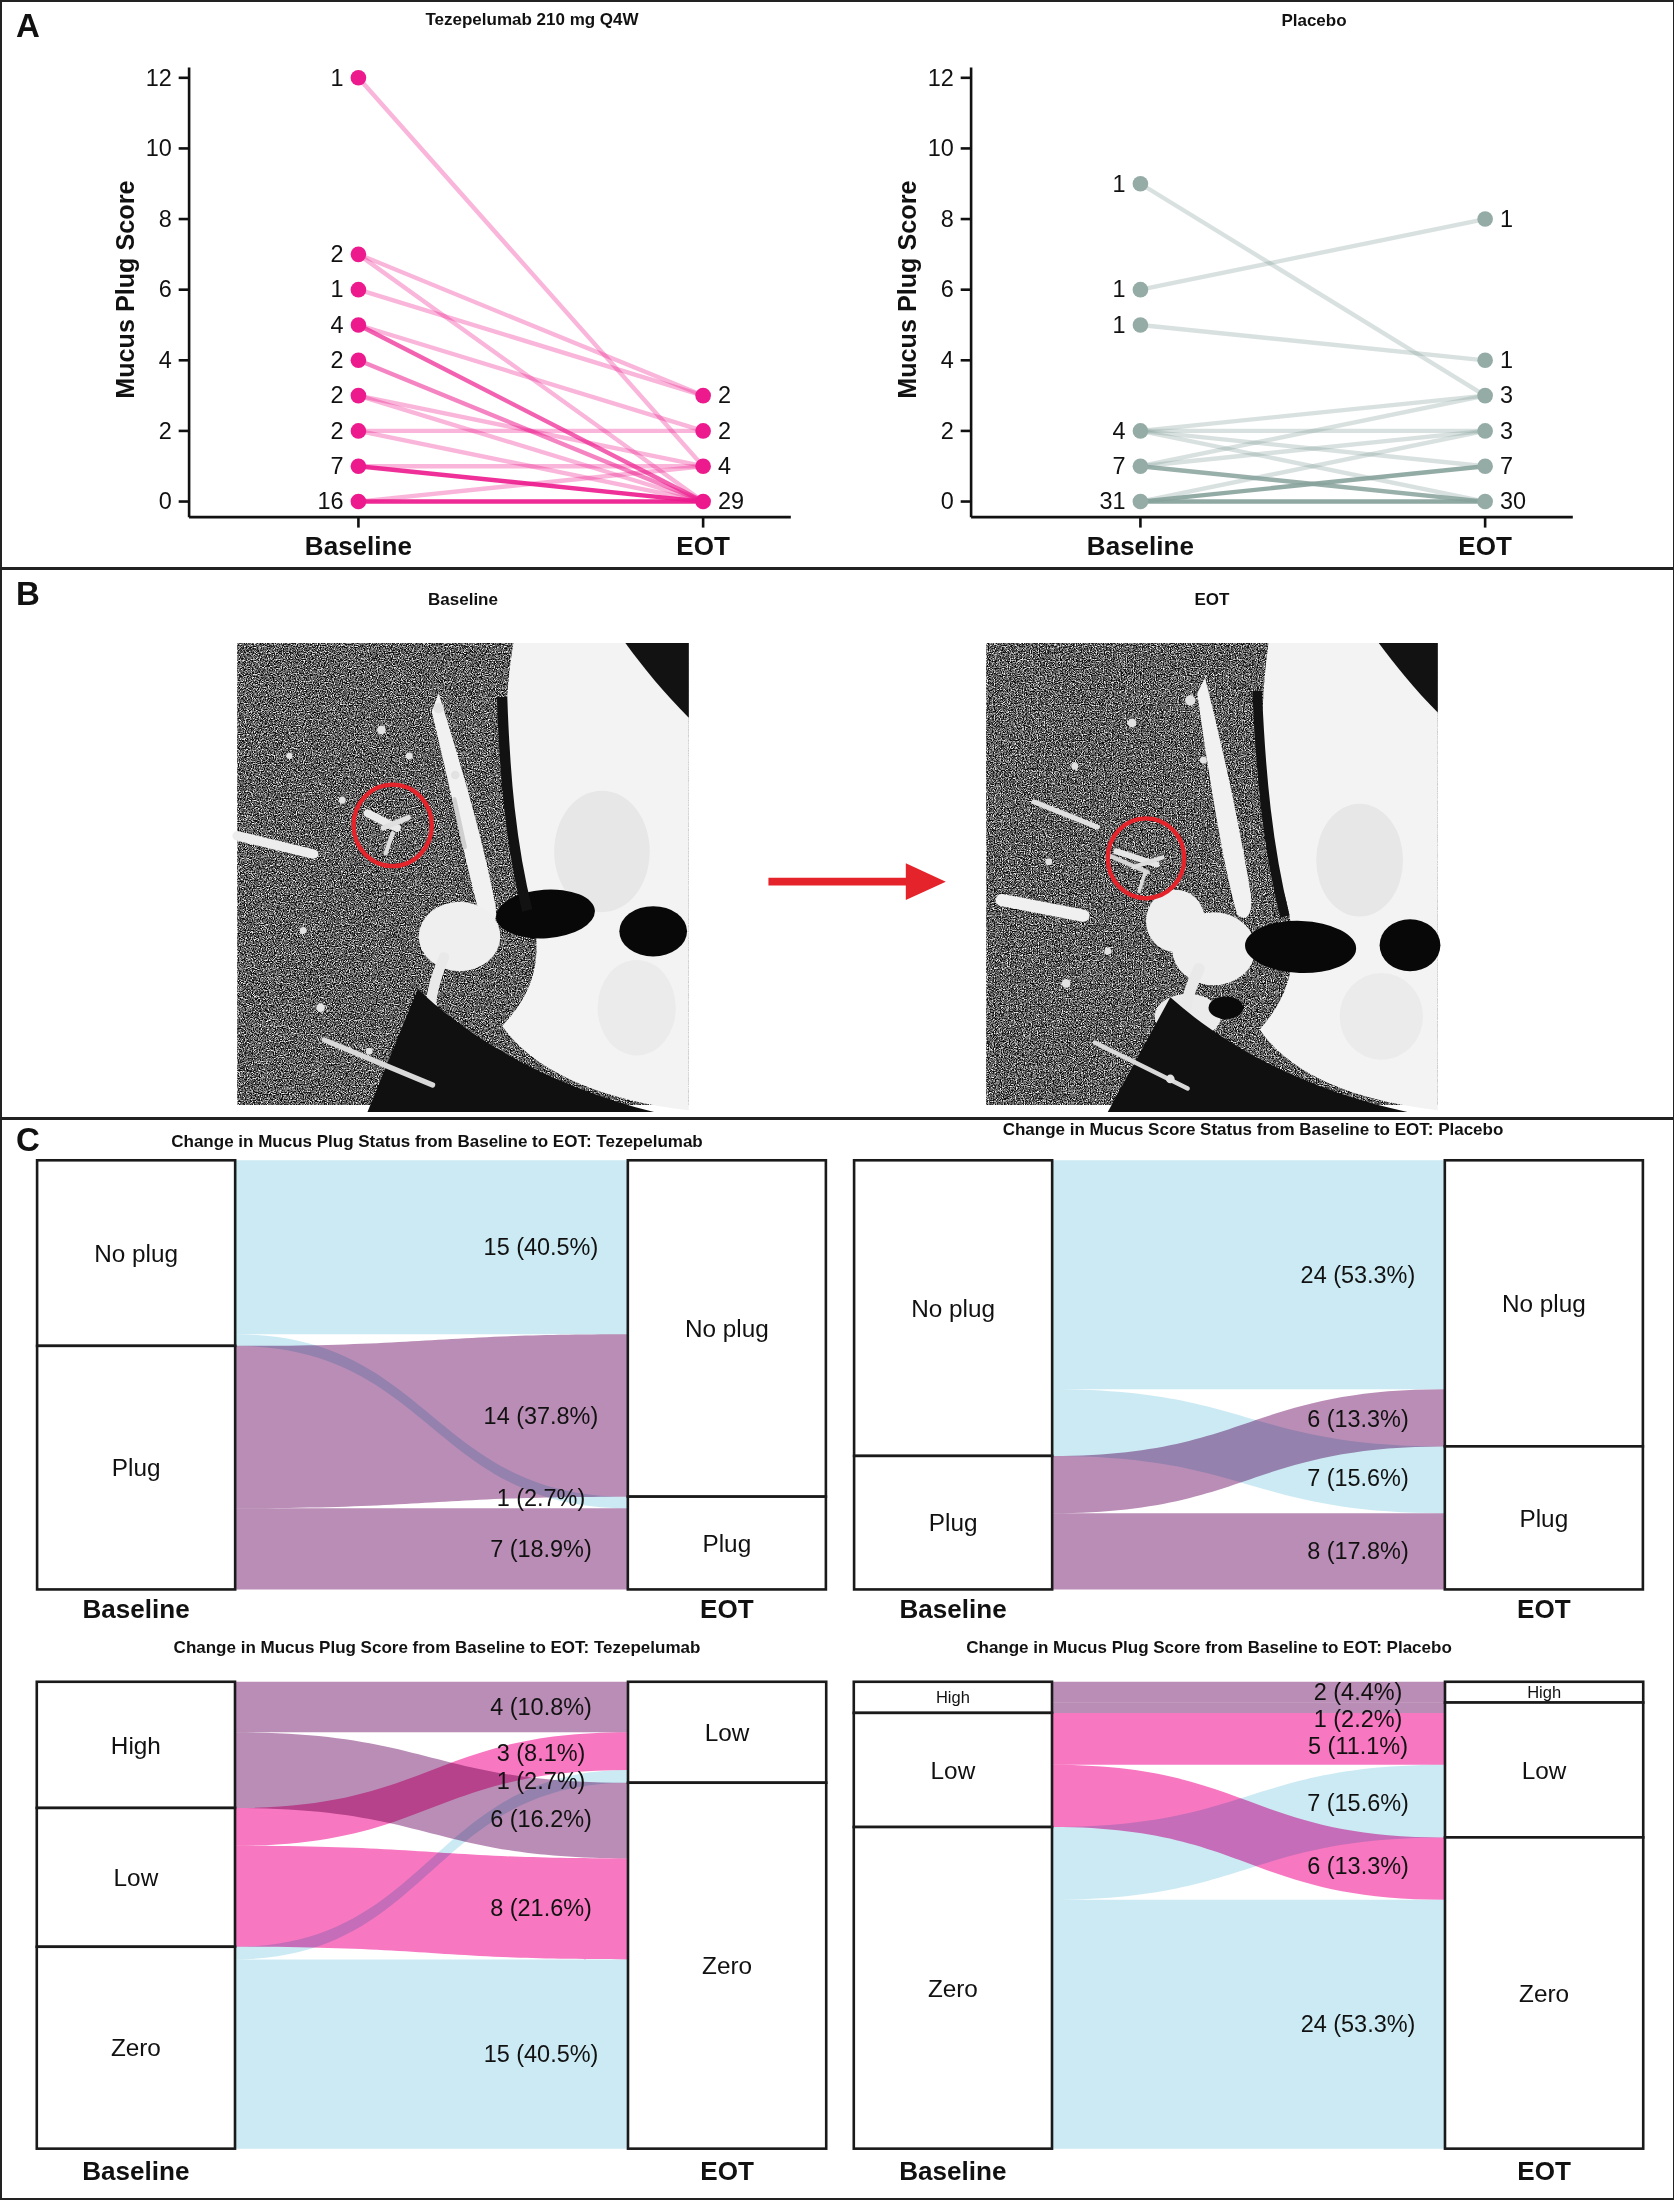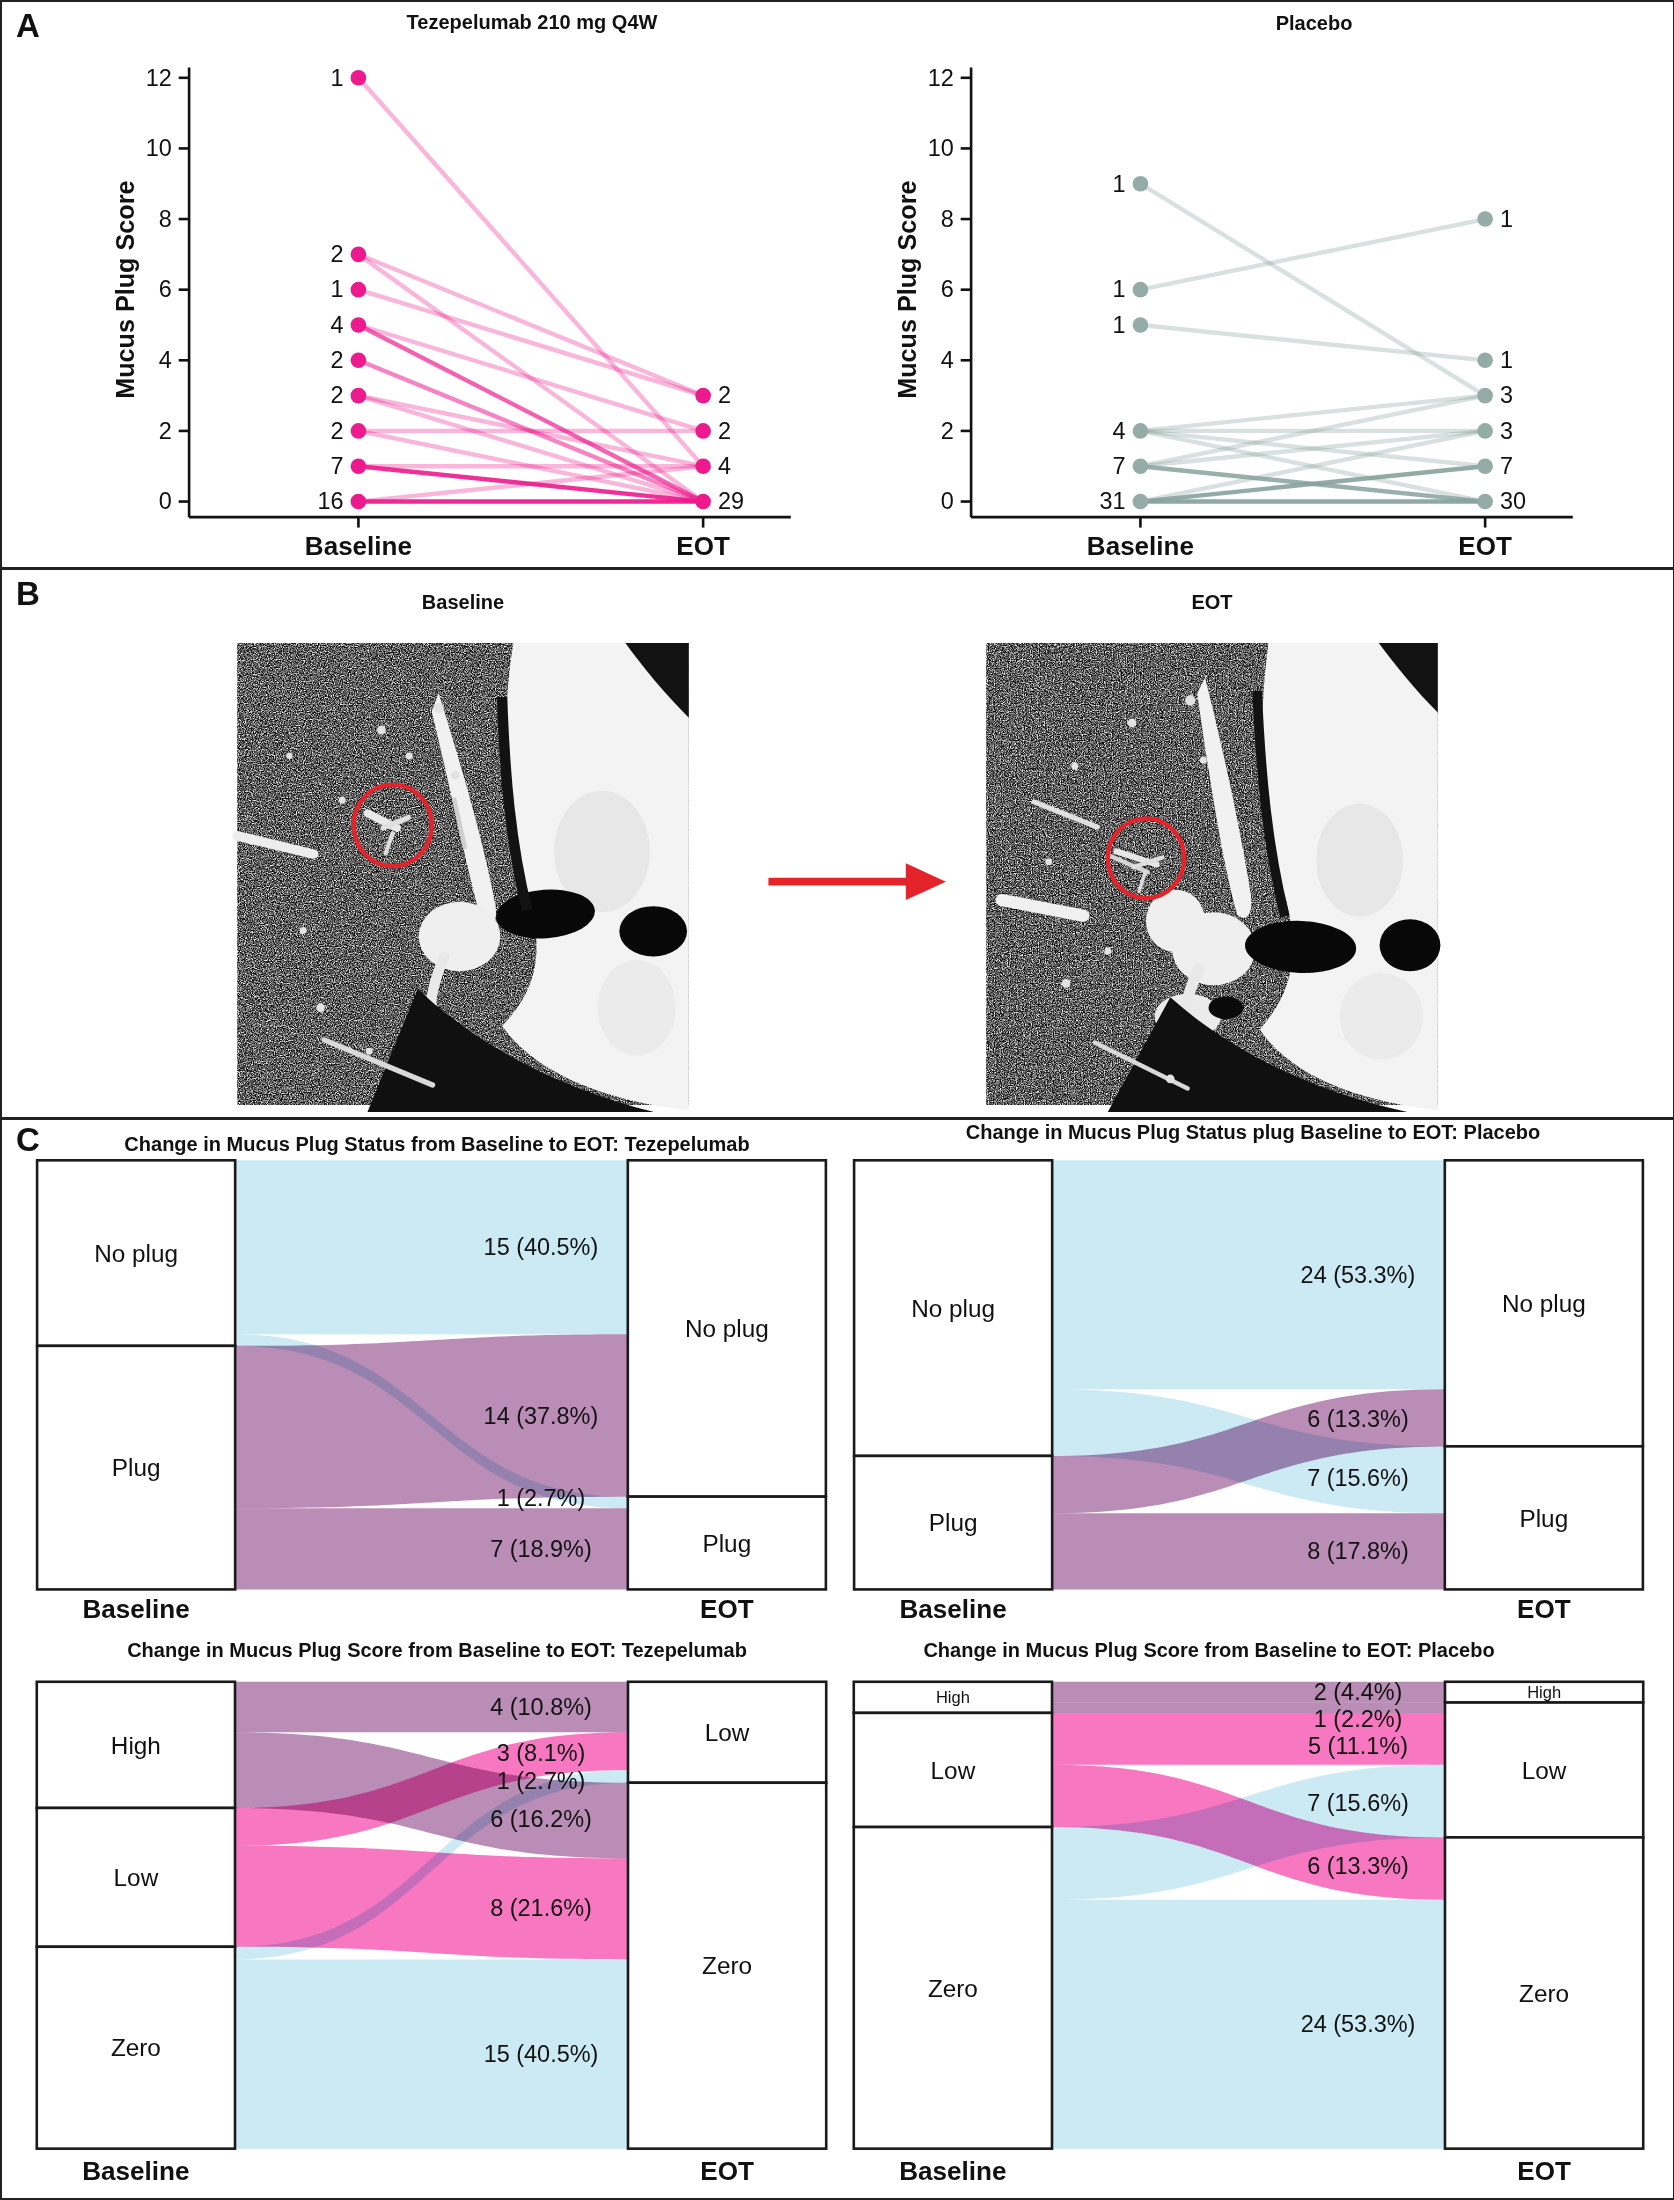--- a/index.html
+++ b/index.html
@@ -3,21 +3,21 @@
 <meta charset="utf-8">
 <style>
   html,body{margin:0;padding:0;background:#ffffff;}
   *{box-sizing:border-box;}
   .page{position:relative;width:1675px;height:2200px;background:#fff;
         font-family:"Liberation Sans",sans-serif;color:#111;overflow:hidden;
         border:2.6px solid #222;}
   .abs{position:absolute;}
   .divider{position:absolute;left:0;width:100%;height:2.6px;background:#222;}
   .panel-letter{font-weight:bold;font-size:33px;line-height:1;}
-  .chart-title{font-weight:bold;font-size:20px;line-height:1.1;transform:translateX(-50%);white-space:nowrap;}
+  .chart-title{font-weight:bold;font-size:17px;line-height:1.1;transform:translateX(-50%);white-space:nowrap;}
   svg{position:absolute;overflow:visible;}
   svg text{font-family:"Liberation Sans",sans-serif;fill:#111;}
 </style>
 </head>
 <body>
 
 <div class="page">
 
   <div class="abs panel-letter" style="left:14px;top:7px;">A</div>
   <div class="abs chart-title" style="left:530px;top:8.7px;">Tezepelumab 210 mg Q4W</div>
@@ -231,21 +231,21 @@
     </svg>
   <svg id="arrow" style="left:756px;top:850px;" width="200" height="61" viewBox="0 0 230 70">
       <line x1="12" y1="34" x2="172" y2="34" stroke="#e5232b" stroke-width="9"></line>
       <polygon points="170,13 216,34 170,55" fill="#e5232b"></polygon>
     </svg>
 
   <div class="divider" style="top:1115px;"></div>
 
   <div class="abs panel-letter" style="left:14px;top:1121px;">C</div>
   <div class="abs chart-title" style="left:435px;top:1119px;margin-top:12px;">Change in Mucus Plug Status from Baseline to EOT: Tezepelumab</div>
-  <div class="abs chart-title" style="left:1251px;top:1119px;">Change in Mucus Plug Status plug Baseline to EOT: Placebo</div>
+  <div class="abs chart-title" style="left:1251px;top:1119px;">Change in Mucus Score Status from Baseline to EOT: Placebo</div>
   <div class="abs chart-title" style="left:435px;top:1637px;text-align:center;">Change in Mucus Plug Score from Baseline to EOT: Tezepelumab</div>
   <div class="abs chart-title" style="left:1207px;top:1637px;">Change in Mucus Plug Score from Baseline to EOT: Placebo</div>
   <svg id="sankey0" style="left:0;top:1147px;" width="839" height="483" viewBox="0 0 965 556">
       <path d="M 268 13 C 494 13 494 13 720 13 L 720 213.27027027027026 C 494 213.27027027027026 494 213.27027027027026 268 213.27027027027026 Z" fill="#c5e8f2" fill-opacity="0.9" style="mix-blend-mode: multiply;"></path>
       <path d="M 268 226.6216216216216 C 494 226.6216216216216 494 213.27027027027026 720 213.27027027027026 L 720 400.18918918918916 C 494 400.18918918918916 494 413.5405405405405 268 413.5405405405405 Z" fill="#b381ae" fill-opacity="0.9" style="mix-blend-mode: multiply;"></path>
       <path d="M 268 413.5405405405405 C 494 413.5405405405405 494 413.5405405405405 720 413.5405405405405 L 720 507 C 494 507 494 507 268 507 Z" fill="#b381ae" fill-opacity="0.9" style="mix-blend-mode: multiply;"></path>
       <path d="M 268 213.27027027027026 C 494 213.27027027027026 494 400.18918918918916 720 400.18918918918916 L 720 413.5405405405405 C 494 413.5405405405405 494 226.6216216216216 268 226.6216216216216 Z" fill="#c5e8f2" fill-opacity="0.9" style="mix-blend-mode: multiply;"></path>
       <rect x="40" y="13" width="228" height="213.6216216216216" fill="#fff" stroke="#1a1a1a" stroke-width="3"></rect>
       <text x="154" y="129.89081081081082" font-size="28" text-anchor="middle">No plug</text>
       <rect x="40" y="226.6216216216216" width="228" height="280.3783783783784" fill="#fff" stroke="#1a1a1a" stroke-width="3"></rect>

